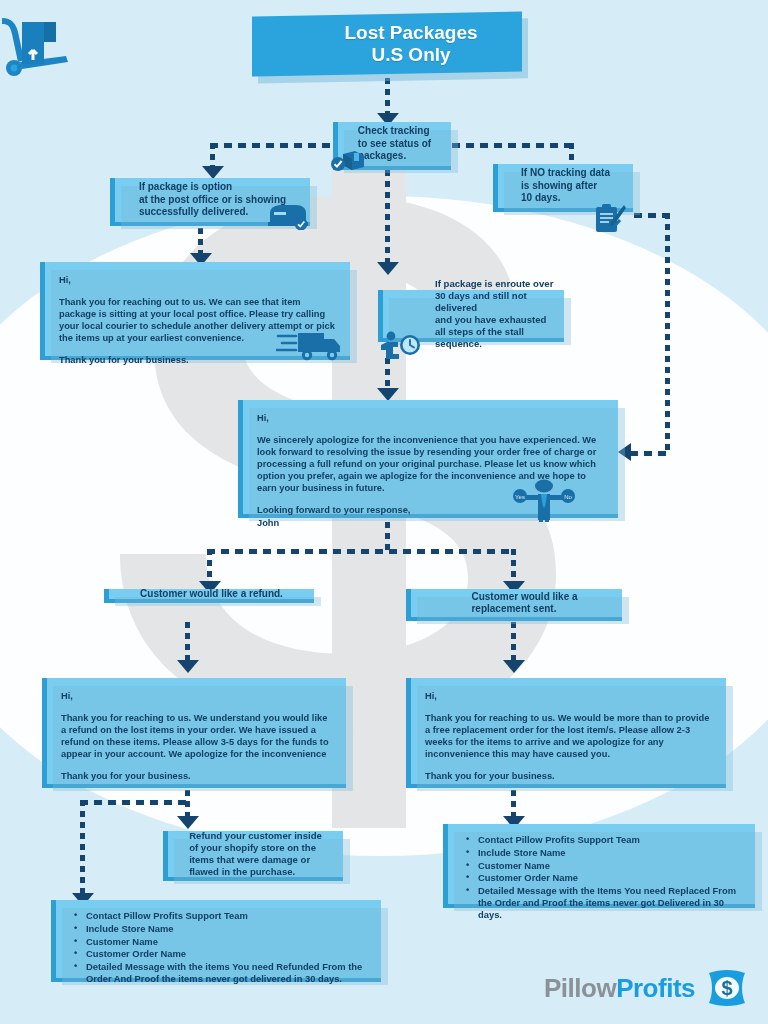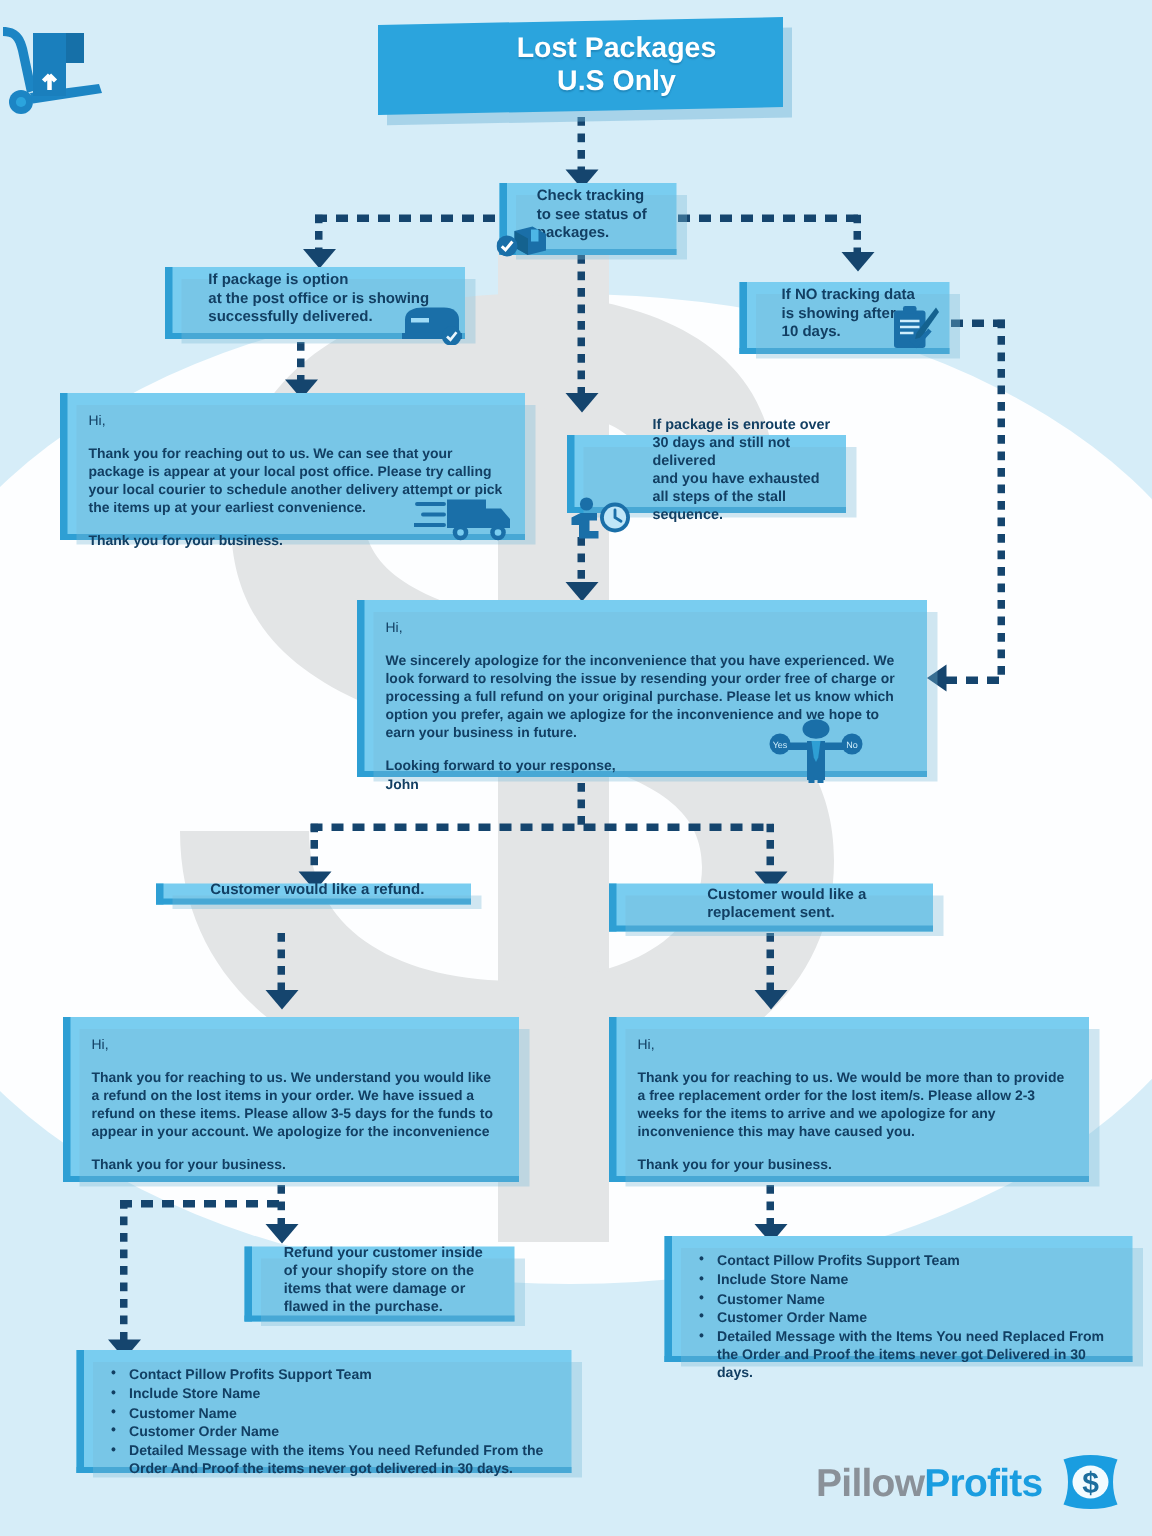--- a/index.html
+++ b/index.html
@@ -84,21 +84,21 @@
   .decision {
     display: flex; align-items: center; justify-content: center;
     text-align: left;
     font-weight: bold;
     line-height: 1.25;
   }
   .decision .inner { padding: 0 6px; }
 
   
   .message { padding: 12px 14px; line-height: 1.3; }
-  .message .greet { font-weight: normal; margin-bottom: 10px; }
+  .message .greet { font-weight: bold; margin-bottom: 10px; }
   .message .body { font-weight: bold; margin-bottom: 10px; }
   .message .sign { font-weight: bold; }
 
   
   .bullets { padding: 10px 14px 10px 18px; margin-left: 25px; }
   .bullets ul { list-style: none; }
   .bullets li {
     font-weight: bold;
     line-height: 1.25;
     margin-bottom: 1px;
@@ -239,21 +239,21 @@
       <g fill="#1a6fa8">
         <path d="M4 9 C4 3 10 1 16 1 L30 1 C36 1 40 4 40 9 L40 19 L4 19 Z"></path>
         <rect x="2" y="18" width="40" height="4"></rect>
         <rect x="8" y="8" width="12" height="3" fill="#9fdcf7"></rect>
       </g>
       <circle cx="35" cy="20" r="6.5" fill="#1a6fa8"></circle>
       <path d="M32 20.3 L34.3 22.5 L38.3 17.5" stroke="#e9f6fd" stroke-width="1.8" fill="none"></path>
     </svg>
   </div>
 
-  <div class="card decision" style="left:493px; top:188px; width:140px; height:48px; font-size:10px;">
+  <div class="card decision" style="left:493px; top:164px; width:140px; height:48px; font-size:10px;">
     <div class="inner" style="white-space:pre-line;">If NO tracking data
 is showing after
 10 days.</div>
   </div>
   <div class="ic" style="left:592px; top:203px; width:34px; height:30px;">
     <svg viewBox="0 0 34 30" xmlns="http://www.w3.org/2000/svg">
       <g fill="#1a6fa8">
         <rect x="4" y="4" width="21" height="25" rx="2"></rect>
         <rect x="10" y="1" width="9" height="5" rx="1.5"></rect>
       </g>
@@ -269,21 +269,21 @@
   <div class="conn arrow-down" style="left:190px; top:253px;"></div>
 
   <div class="conn h-dash" style="left:634px; top:213px; width:36px;"></div>
   <div class="conn v-dash" style="left:665px; top:213px; height:240px;"></div>
   <div class="conn h-dash" style="left:630px; top:451px; width:38px;"></div>
   <div class="conn arrow-left" style="left:618px; top:443px;"></div>
 
   <div class="card message" style="left:40px; top:262px; width:310px; height:98px; font-size:9.3px;">
     <div class="inner">
       <div class="greet">Hi,</div>
-      <div class="body">Thank you for reaching out to us. We can see that your package is appear at your local post office. Please try calling your local courier to schedule another delivery attempt or pick the items up at your earliest convenience.</div>
+      <div class="body">Thank you for reaching out to us. We can see that item package is sitting at your local post office. Please try calling your local courier to schedule another delivery attempt or pick the items up at your earliest convenience.</div>
       <div class="sign">Thank you for your business.</div>
     </div>
   </div>
   <div class="ic" style="left:276px; top:325px; width:66px; height:36px;">
     <svg viewBox="0 0 66 36" xmlns="http://www.w3.org/2000/svg">
       <g fill="#1a6fa8">
         <rect x="22" y="8" width="26" height="19"></rect>
         <path d="M48 14 L58 14 L64 21 L64 27 L48 27 Z"></path>
         <circle cx="31" cy="30" r="5.2"></circle>
         <circle cx="56" cy="30" r="5.2"></circle>

